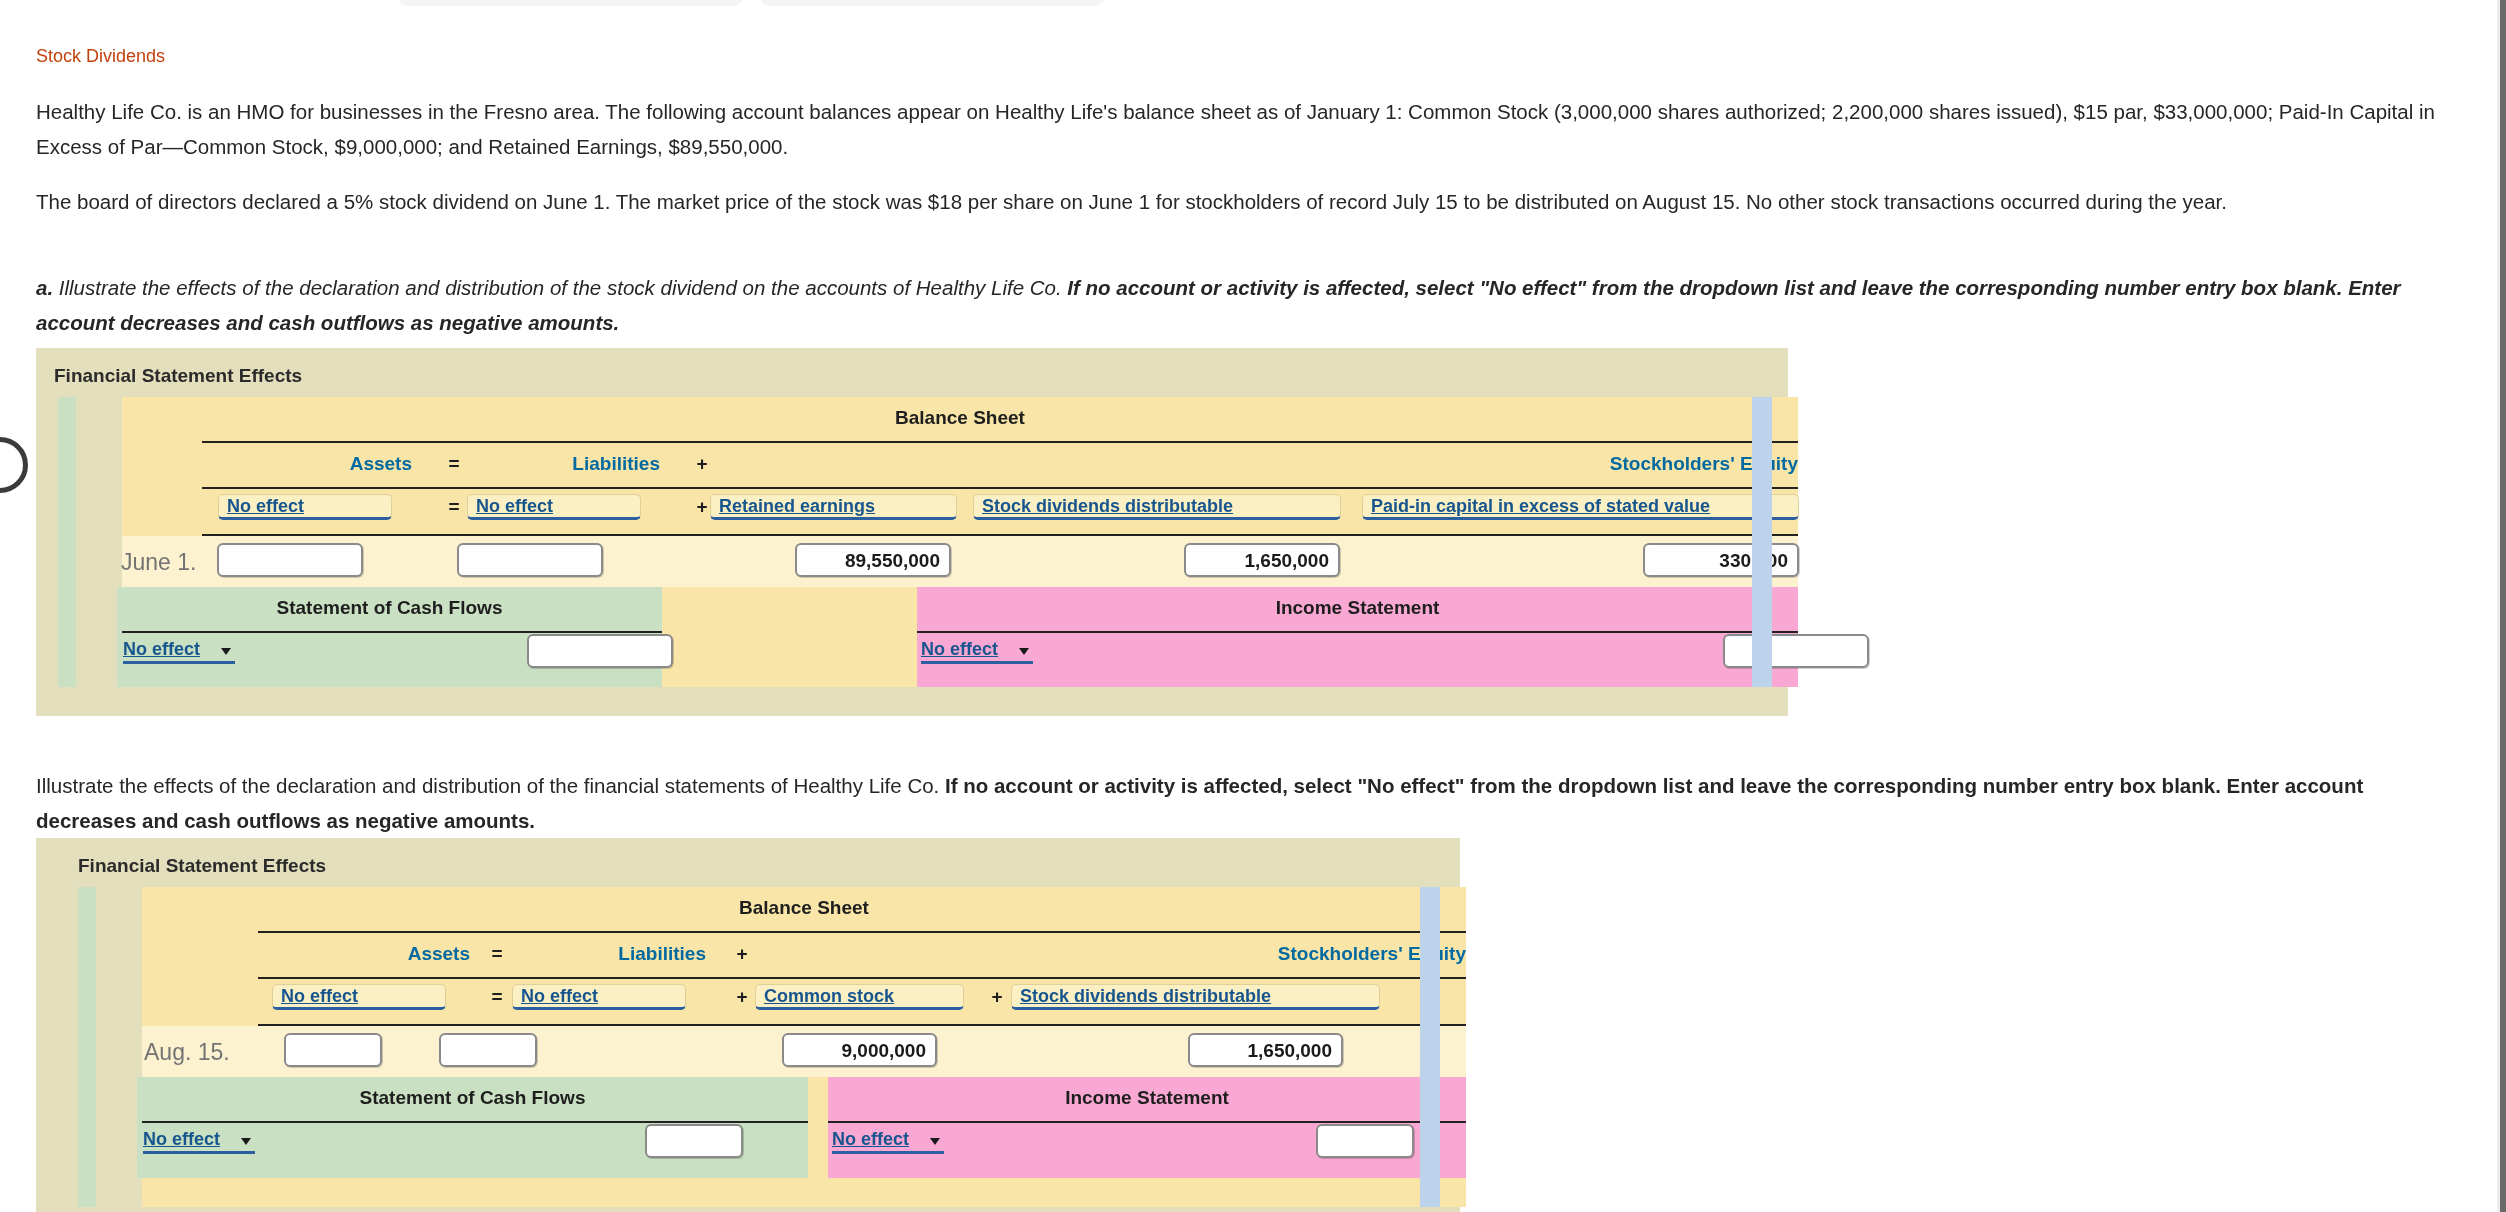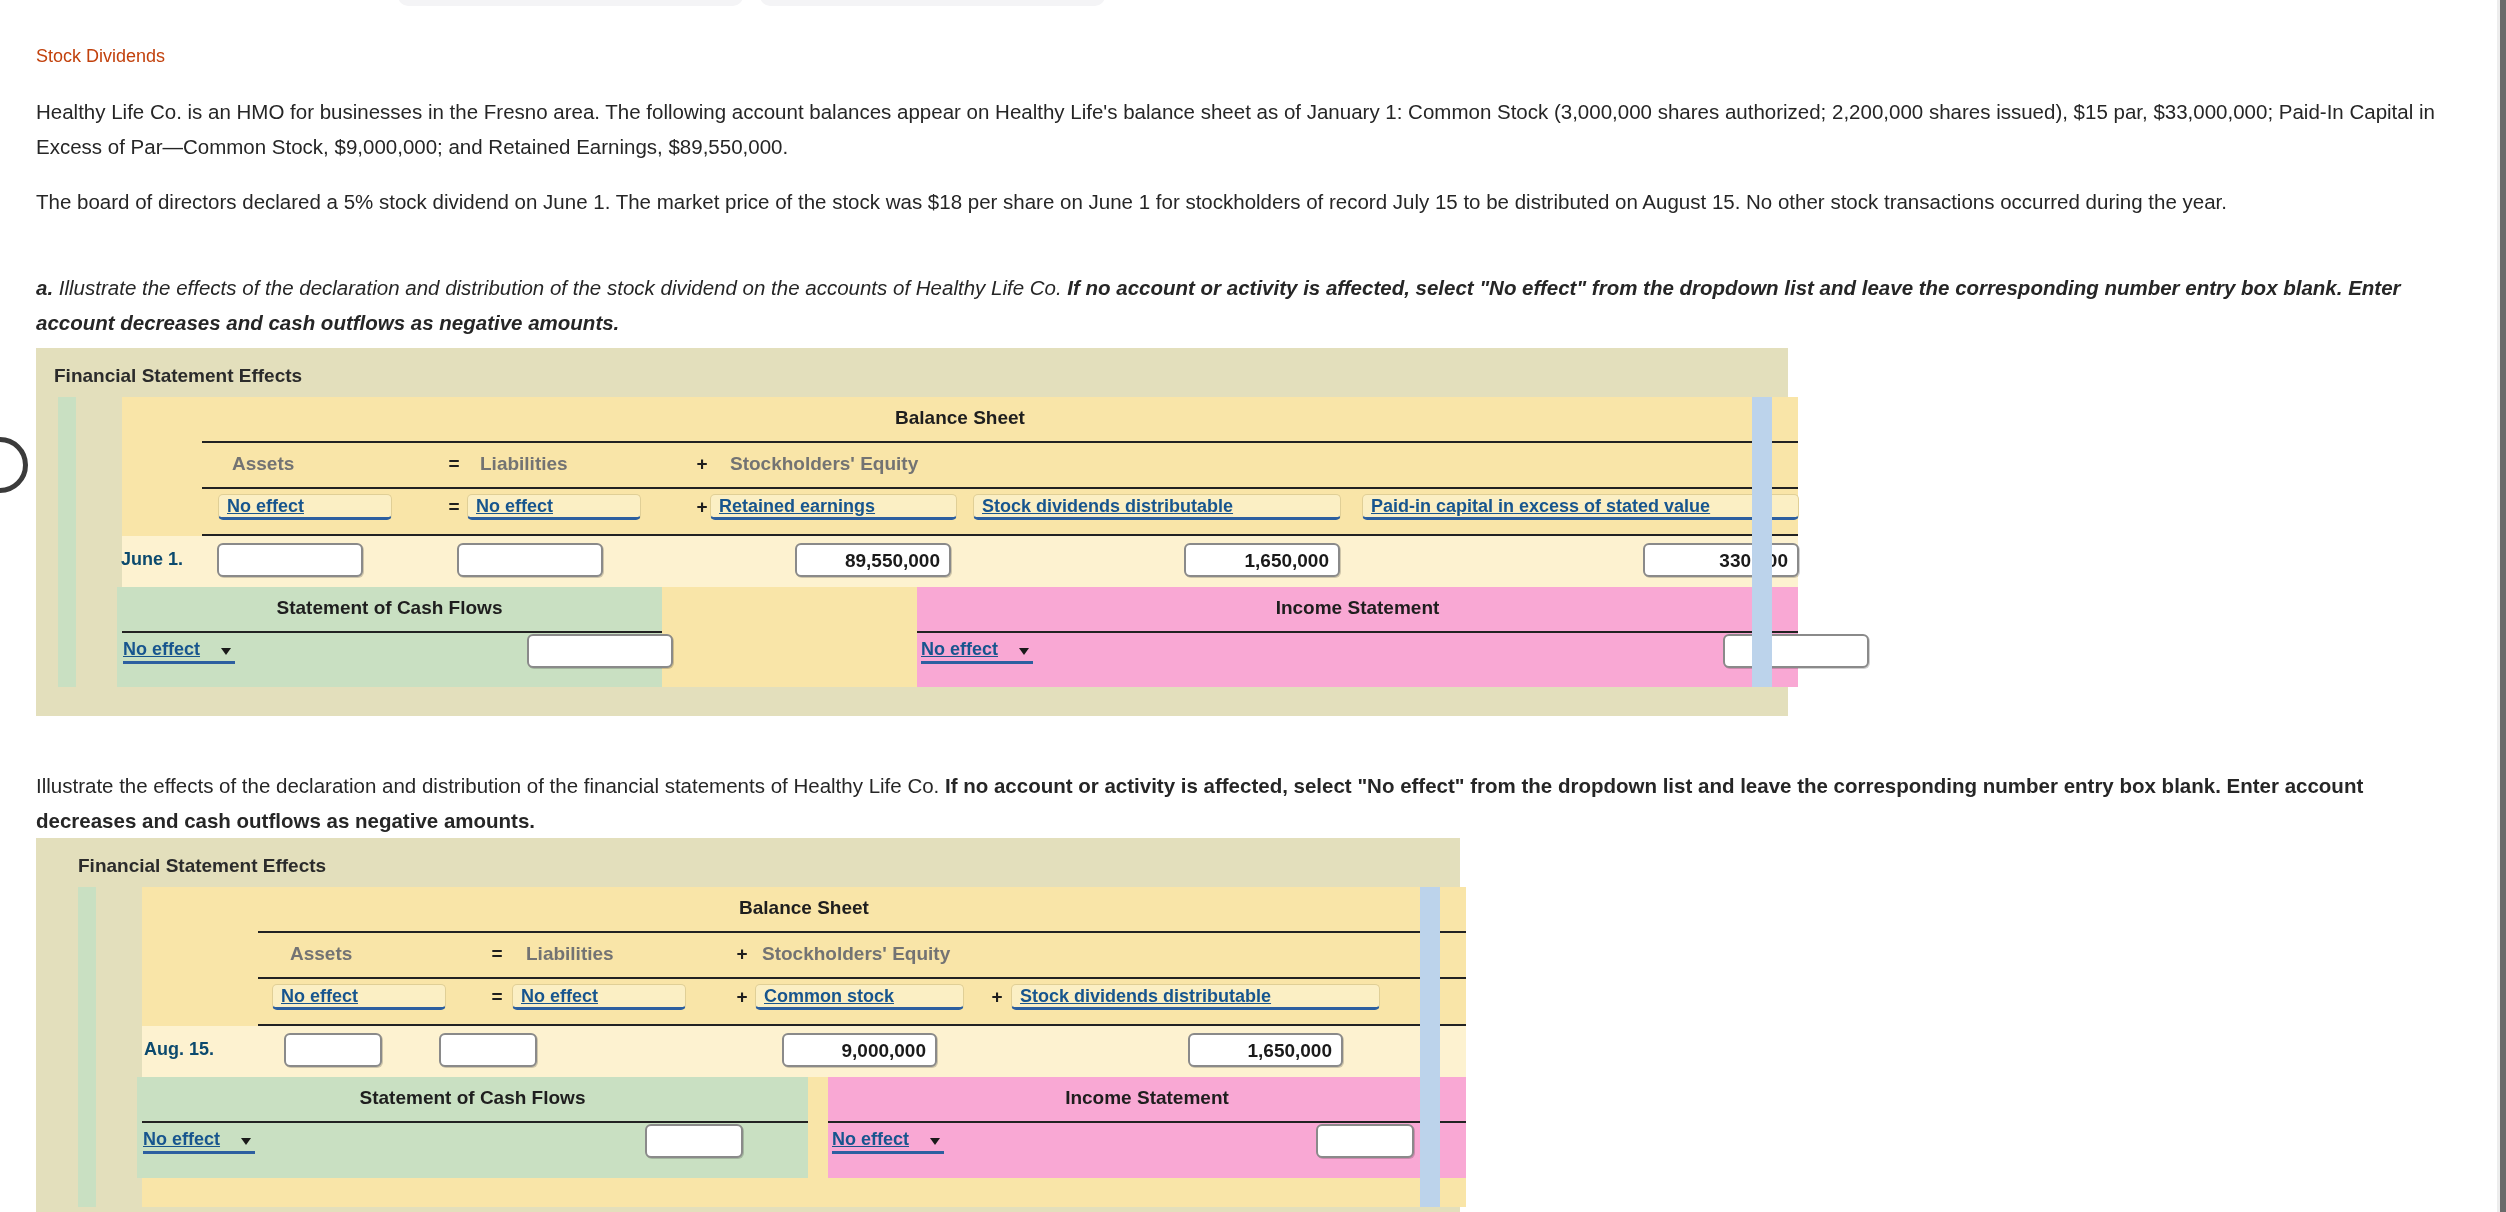--- a/index.html
+++ b/index.html
@@ -105,40 +105,40 @@
     position: absolute;
     font-size: 19px;
     font-weight: bold;
     color: #1e1e1e;
     text-align: center;
   }
   .col-head {
     position: absolute;
     font-size: 19px;
     font-weight: bold;
-    color: #737373;
-    text-align: left;
+    color: #0369a1;
+    text-align: right;
   }
   .op {
     position: absolute;
     font-size: 19px;
     font-weight: bold;
     color: #1e1e1e;
     text-align: center;
   }
   .rule {
     position: absolute;
     height: 2px;
     background: #222222;
   }
   .row-label {
     position: absolute;
-    font-size: 18px;
-    font-weight: bold;
-    color: #0c4a6e;
+    font-size: 23px;
+    font-weight: normal;
+    color: #737373;
   }
 
   
   .acct-select {
     position: absolute;
     height: 26px;
     background: #fbefc4;
     border: 1px solid #e0cf96;
     border-radius: 5px;
     border-bottom: 3px solid #2c5fa0;

